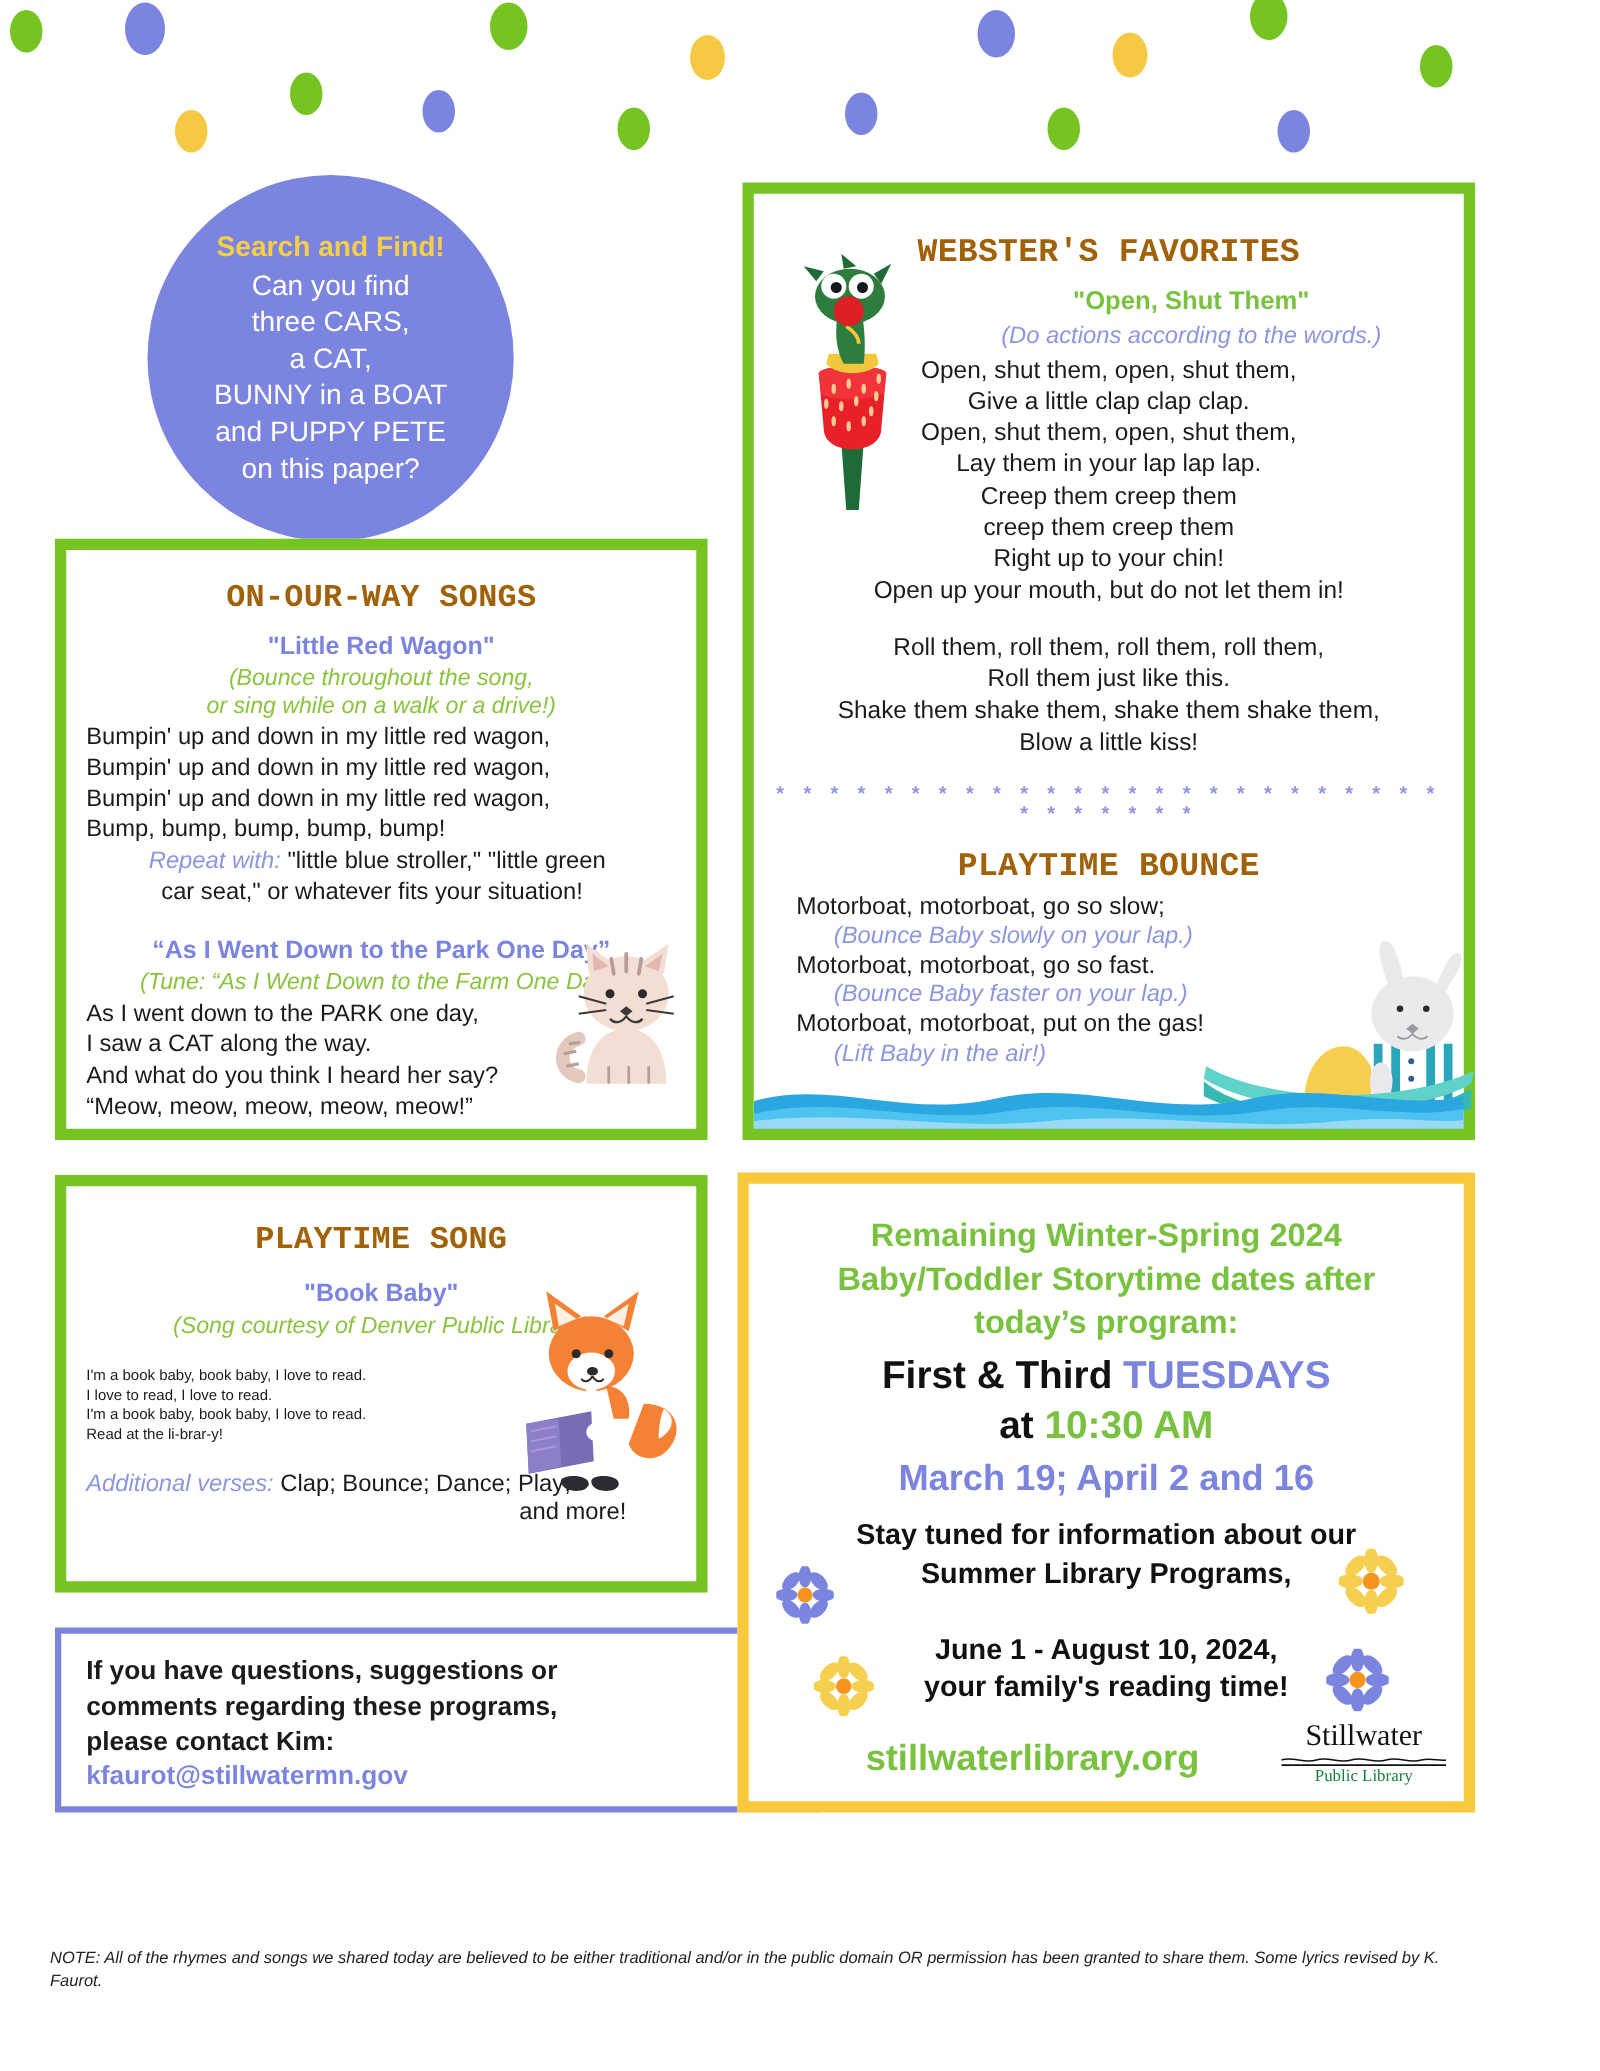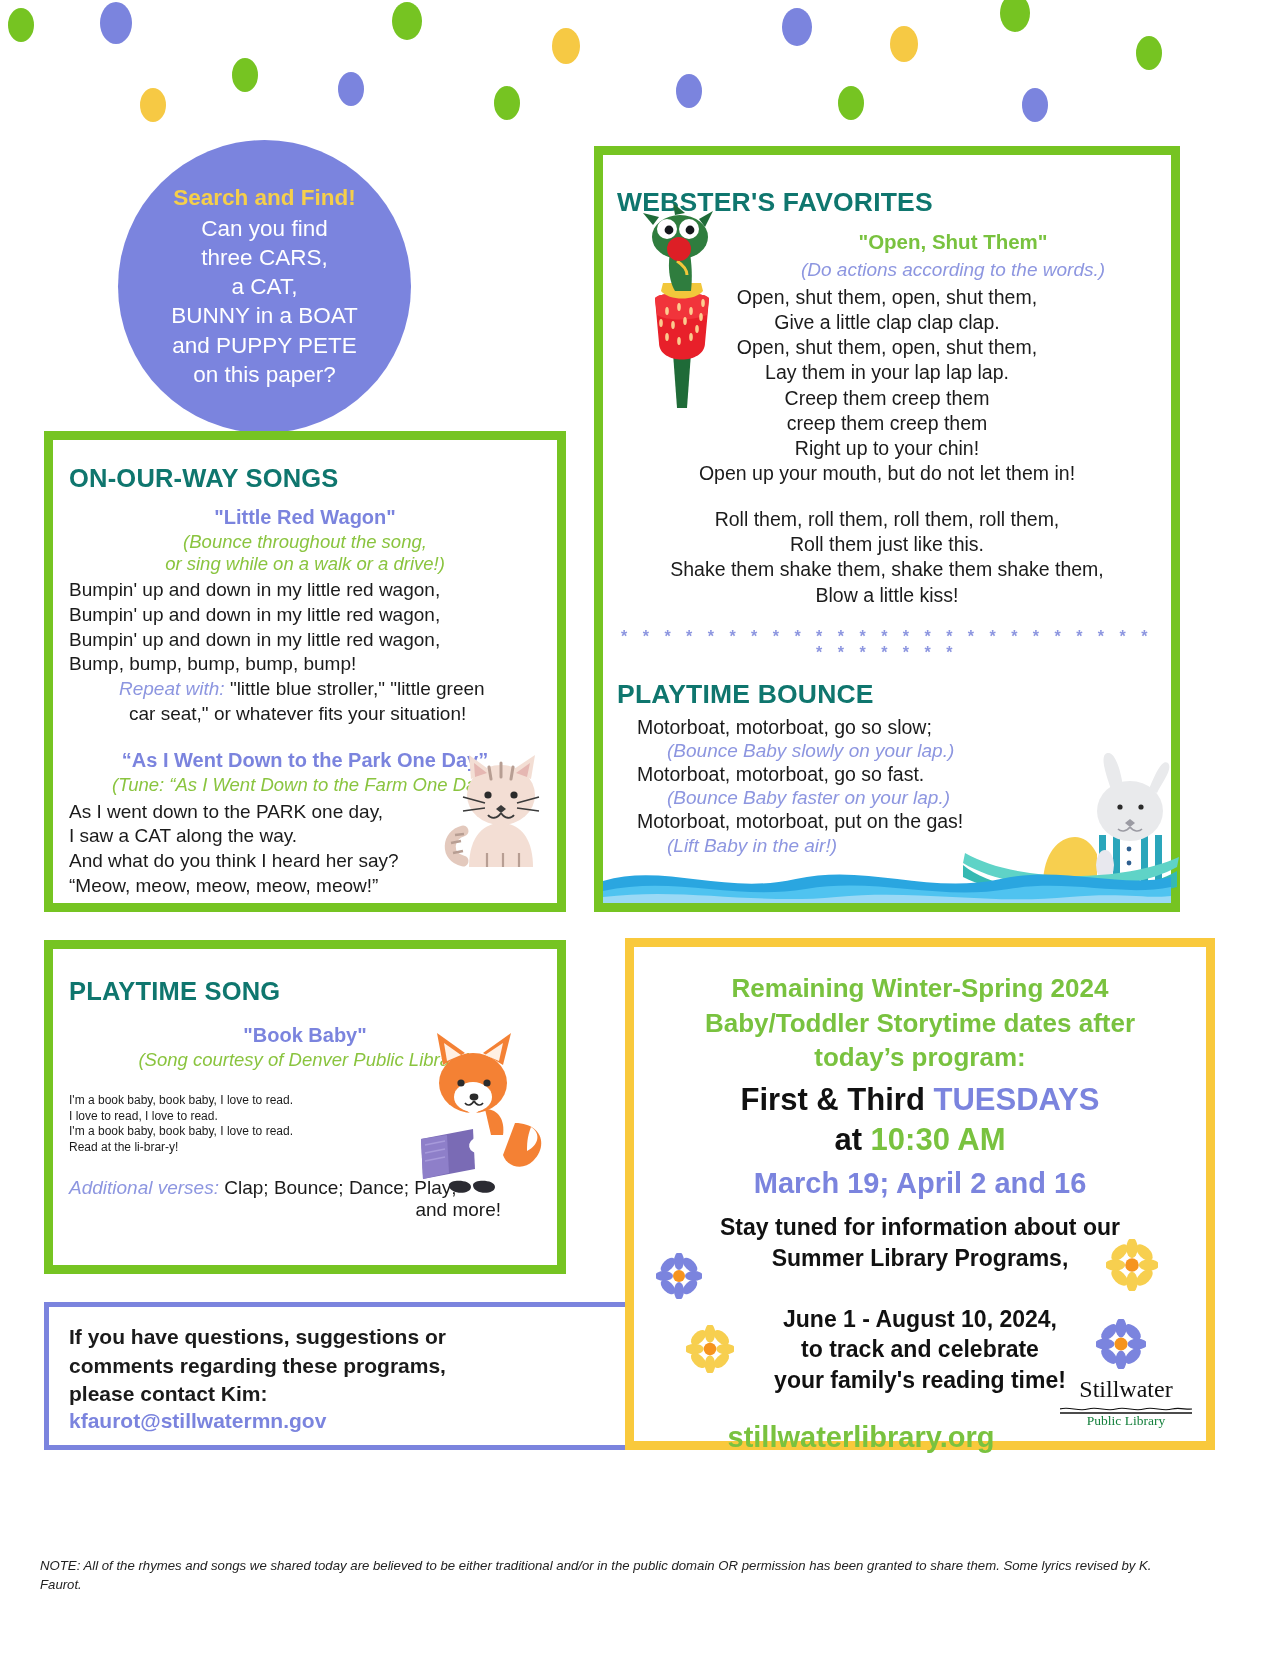--- a/index.html
+++ b/index.html
@@ -29,21 +29,21 @@
 
   
   .card{position:absolute;box-sizing:border-box;background:#ffffff;}
   .card.green{border:9px solid #76c422;}
   .card.yellow{border:9px solid #f9c93c;}
   .card.blue{border:5px solid #7b84de;}
   .inner{padding:0 16px;box-sizing:border-box;height:100%;position:relative;}
 
   
   .sec-title{
-    color:#0f766e;font-weight:bold;letter-spacing:.2px;
+    color:#a16207;font-weight:bold;text-align:center;letter-spacing:.2px;font-family:Liberation Mono, monospace;
   }
   .song-title{color:#7b84de;font-weight:bold;text-align:center;}
   .song-title.green-t{color:#79c23f;}
   .note-green{color:#8ac43f;font-style:italic;text-align:center;line-height:1.2;}
   .note-blue{color:#8d96e0;font-style:italic;}
   .lyric{color:#1b1b1b;line-height:1.30;}
   .center{text-align:center;}
   .right{text-align:right;}
 
   .stars{color:#8d96e0;text-align:center;letter-spacing:5.5px;font-size:16px;
@@ -59,21 +59,21 @@
 
   
   #playtimesong-card{left:44px;top:940px;width:522px;height:334px;}
 
   
   #contact-card{left:44px;top:1302px;width:611px;height:148px;}
   .contact-line{font-size:21px;font-weight:bold;line-height:1.36;}
   .contact-mail{color:#7b84de;font-size:21px;font-weight:bold;}
 
   
-  #dates-card{left:625px;top:938px;width:590px;height:512px;}
+  #dates-card{left:590px;top:938px;width:590px;height:512px;}
   .d-green{color:#79c23f;font-weight:bold;}
   .d-blue{color:#7b84de;font-weight:bold;}
   .d-black{color:#111;font-weight:bold;}
 
   
   #footer-note{
     position:absolute;left:40px;top:1556px;width:1150px;
     font-size:13.2px;font-style:italic;line-height:1.45;color:#222;
   }
 
@@ -403,21 +403,20 @@
 
       <div class="d-blue" style="font-size:29px;margin-top:9px;">March 19; April 2 and 16</div>
 
       <div class="d-black" style="font-size:23px;line-height:1.33;margin-top:12px;">
         <div>Stay tuned for information about our</div>
         <div>Summer Library Programs,</div>
       </div>
 
       <div class="d-black" style="font-size:23px;line-height:1.33;margin-top:30px;">
         <div>June 1 - August 10, 2024,</div>
-        <div>to track and celebrate</div>
         <div>your family's reading time!</div>
       </div>
 
       <div class="d-green" style="font-size:29px;margin-top:26px;text-align:center;padding-right:118px;">stillwaterlibrary.org</div>
 
       <div class="illus" style="left:22px;top:306px;width:46px;height:46px;">
         <svg viewBox="0 0 46 46" width="46" height="46">
           <g fill="#7b84de">
             <ellipse cx="23" cy="8" rx="5" ry="9"></ellipse>
               <ellipse cx="23" cy="38" rx="5" ry="9"></ellipse>

